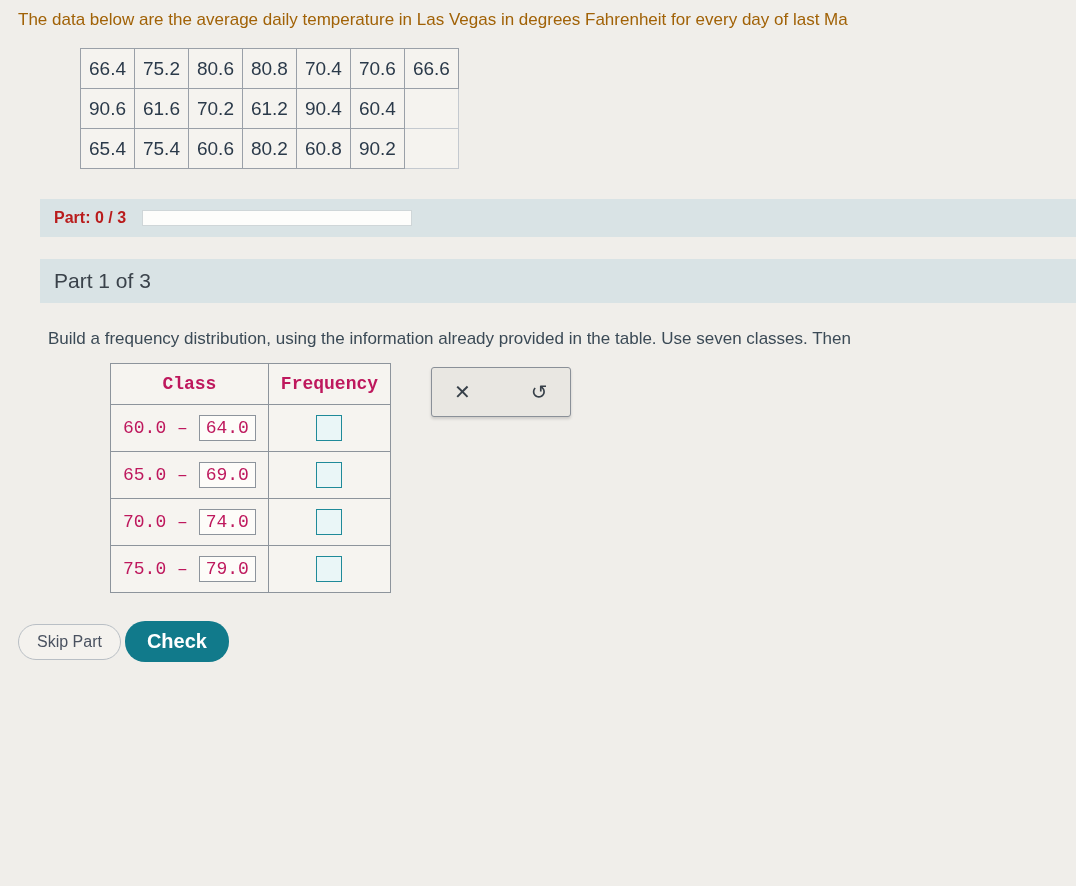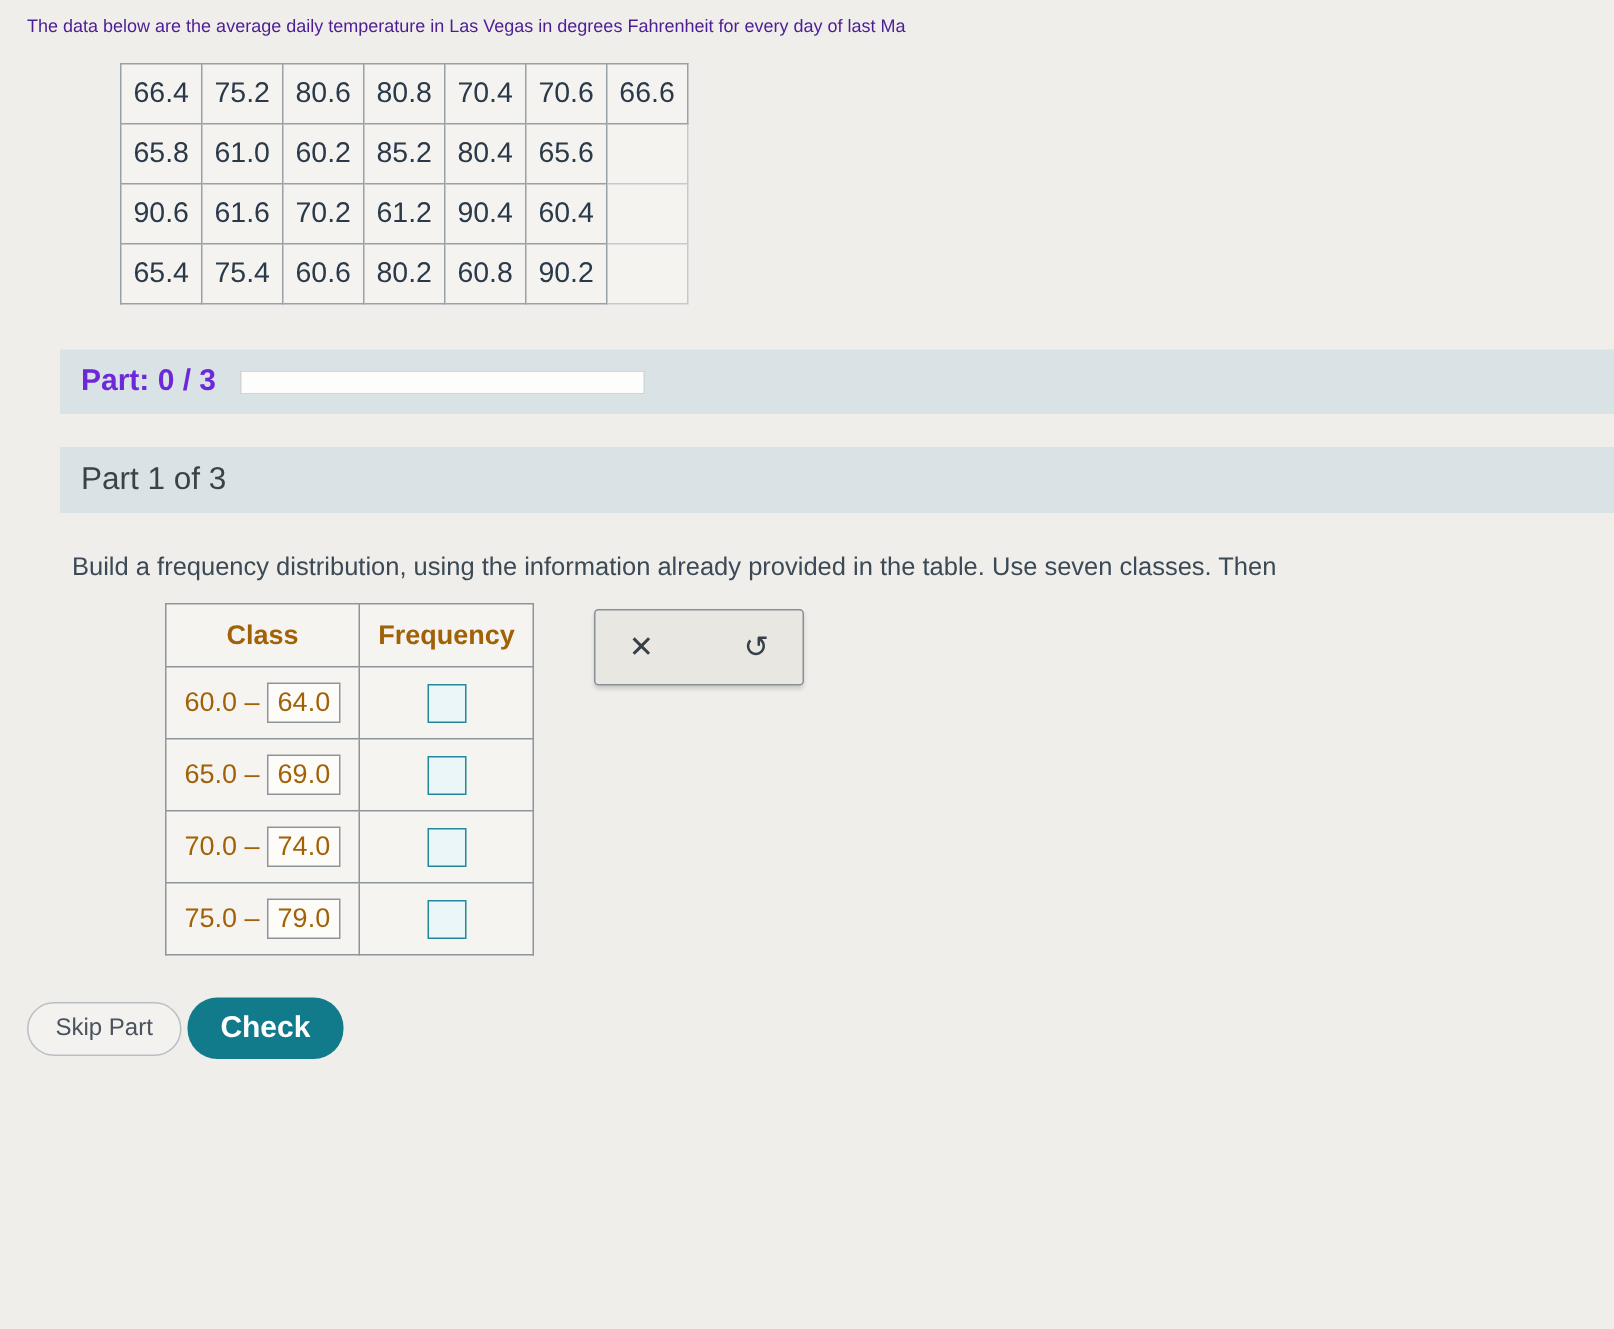--- a/index.html
+++ b/index.html
@@ -6,22 +6,22 @@
   body {
     margin: 0;
     padding: 0;
     font-family: Arial, Helvetica, sans-serif;
     background: #f0eeea;
     color: #333;
     width: 1076px;
   }
   .question-text {
     padding: 10px 18px 18px 18px;
-    color: #4c1d95;
-    font-size: 12px;
+    color: #a16207;
+    font-size: 17px;
   }
   .data-table {
     margin-left: 80px;
     border-collapse: collapse;
     background: #f5f3ef;
   }
   .data-table td {
     border: 1px solid #9aa0a8;
     padding: 8px 8px;
     font-size: 19px;
@@ -32,22 +32,22 @@
   }
   .part-bar {
     margin-top: 30px;
     margin-left: 40px;
     background: #d9e3e5;
     padding: 10px 14px;
     display: flex;
     align-items: center;
     gap: 16px;
     font-weight: bold;
-    color: #6d28d9;
-    font-size: 20px;
+    color: #b91c1c;
+    font-size: 16px;
   }
   .progress-track {
     width: 270px;
     height: 16px;
     background: #fdfdfb;
     border: 1px solid #cfd6d8;
   }
   .sub-part-bar {
     margin-top: 22px;
     margin-left: 40px;
@@ -71,21 +71,22 @@
   }
   .freq-table {
     border-collapse: collapse;
     background: #f6f4f0;
   }
   .freq-table th, .freq-table td {
     border: 1px solid #8d949c;
     padding: 10px 12px;
     font-size: 18px;
     text-align: center;
-    color: #a16207;
+    color: #be185d;
+    font-family: Liberation Mono, monospace;
   }
   .freq-table th {
     font-weight: bold;
   }
   .class-cell { white-space: nowrap; }
   .boxed {
     display: inline-block;
     border: 1px solid #8d949c;
     padding: 2px 6px;
     min-width: 42px;
@@ -154,29 +155,20 @@
       <tr>
         <td>66.4</td>
         <td>75.2</td>
         <td>80.6</td>
         <td>80.8</td>
         <td>70.4</td>
         <td>70.6</td>
         <td>66.6</td>
       </tr>
       <tr>
-        <td>65.8</td>
-        <td>61.0</td>
-        <td>60.2</td>
-        <td>85.2</td>
-        <td>80.4</td>
-        <td>65.6</td>
-        <td style="border: 1px solid rgb(196, 201, 207);"></td>
-      </tr>
-      <tr>
         <td>90.6</td>
         <td>61.6</td>
         <td>70.2</td>
         <td>61.2</td>
         <td>90.4</td>
         <td>60.4</td>
         <td style="border: 1px solid rgb(196, 201, 207);"></td>
       </tr>
       <tr>
         <td>65.4</td>

